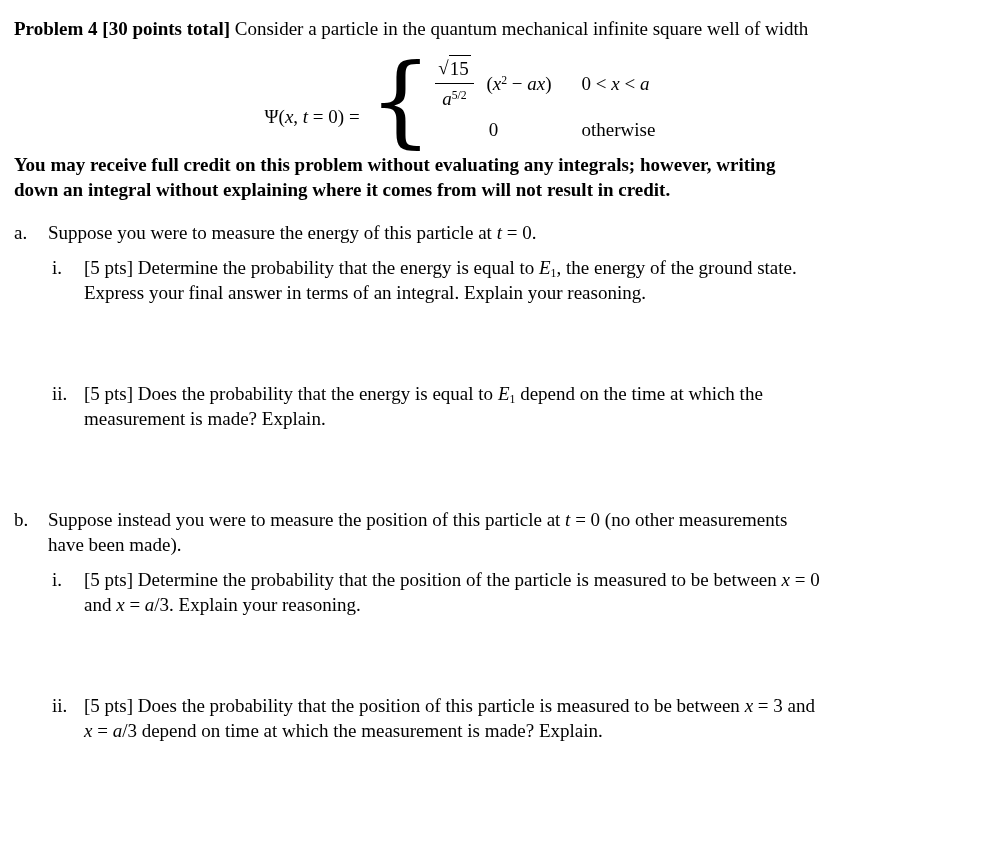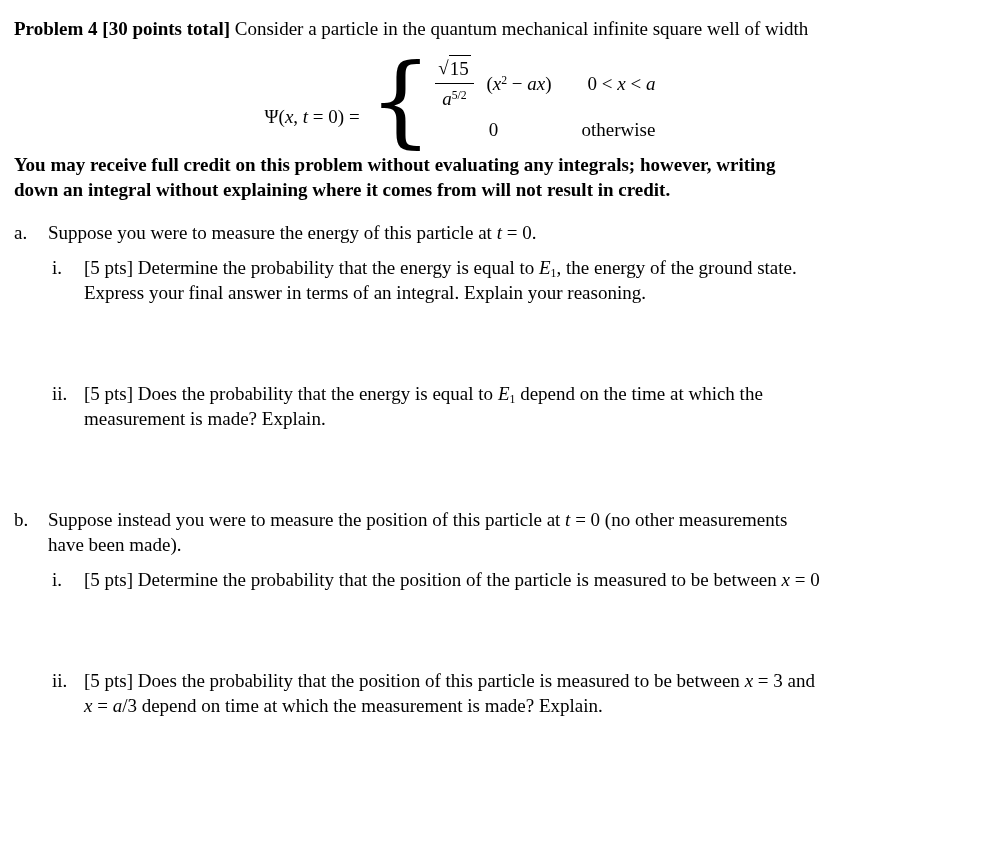--- a/index.html
+++ b/index.html
@@ -29,21 +29,21 @@
   
   .equation{display:flex;justify-content:center;align-items:center;margin:14px 60px 8px 0;}
   .eq-lhs{margin-right:3px;margin-top:36px;}
   .brace{
     font-size:100px;font-weight:400;line-height:84px;display:inline-block;
     margin:0 3px 0 6px;transform:translateY(2px);
     font-family:"DejaVu Serif","Liberation Serif",serif;
   }
   .cases{display:grid;grid-template-columns:auto auto;column-gap:30px;row-gap:6px;align-items:center;}
   .case-expr{text-align:center;}
-  .case-cond{text-align:right;}
+  .case-cond{text-align:left;}
   .frac{display:inline-flex;flex-direction:column;align-items:center;vertical-align:middle;margin-right:8px;}
   .frac .num{display:flex;align-items:flex-start;padding:0 3px 2px;}
   .frac .den{border-top:1.3px solid #000;align-self:stretch;text-align:center;padding:2px 3px 0;}
   .sqrt-sign{display:inline-block;}
   .sqrt-arg{display:inline-block;border-top:1.3px solid #000;padding:0 2px 0 1px;}
   .expr-body{vertical-align:middle;}
 </style>
 </head>
 <body>
 
@@ -106,20 +106,21 @@
     <div class="content">
       <div class="line"><span>Suppose instead you were to measure the position of this particle at </span><span class="i">t</span><span> = 0 (no other measurements</span></div>
       <div class="line"><span>have been made).</span></div>
     </div>
   </div>
 
   <div class="subitem mt-small">
     <span class="label">i.</span>
     <div class="content">
       <div class="line"><span>[5 pts] Determine the probability that the position of the particle is measured to be between </span><span class="i">x</span><span> = 0</span></div>
+      <div class="line"><span>and </span><span class="i">x</span><span> = </span><span class="i">a</span><span>/3.  Explain your reasoning.</span></div>
     </div>
   </div>
 
   <div class="subitem mt-gap">
     <span class="label">ii.</span>
     <div class="content">
       <div class="line"><span>[5 pts]  Does the probability that the position of this particle is measured to be between </span><span class="i">x</span><span> = 3 and</span></div>
       <div class="line"><span class="i">x</span><span> = </span><span class="i">a</span><span>/3 depend on time at which the measurement is made?  Explain.</span></div>
     </div>
   </div>

